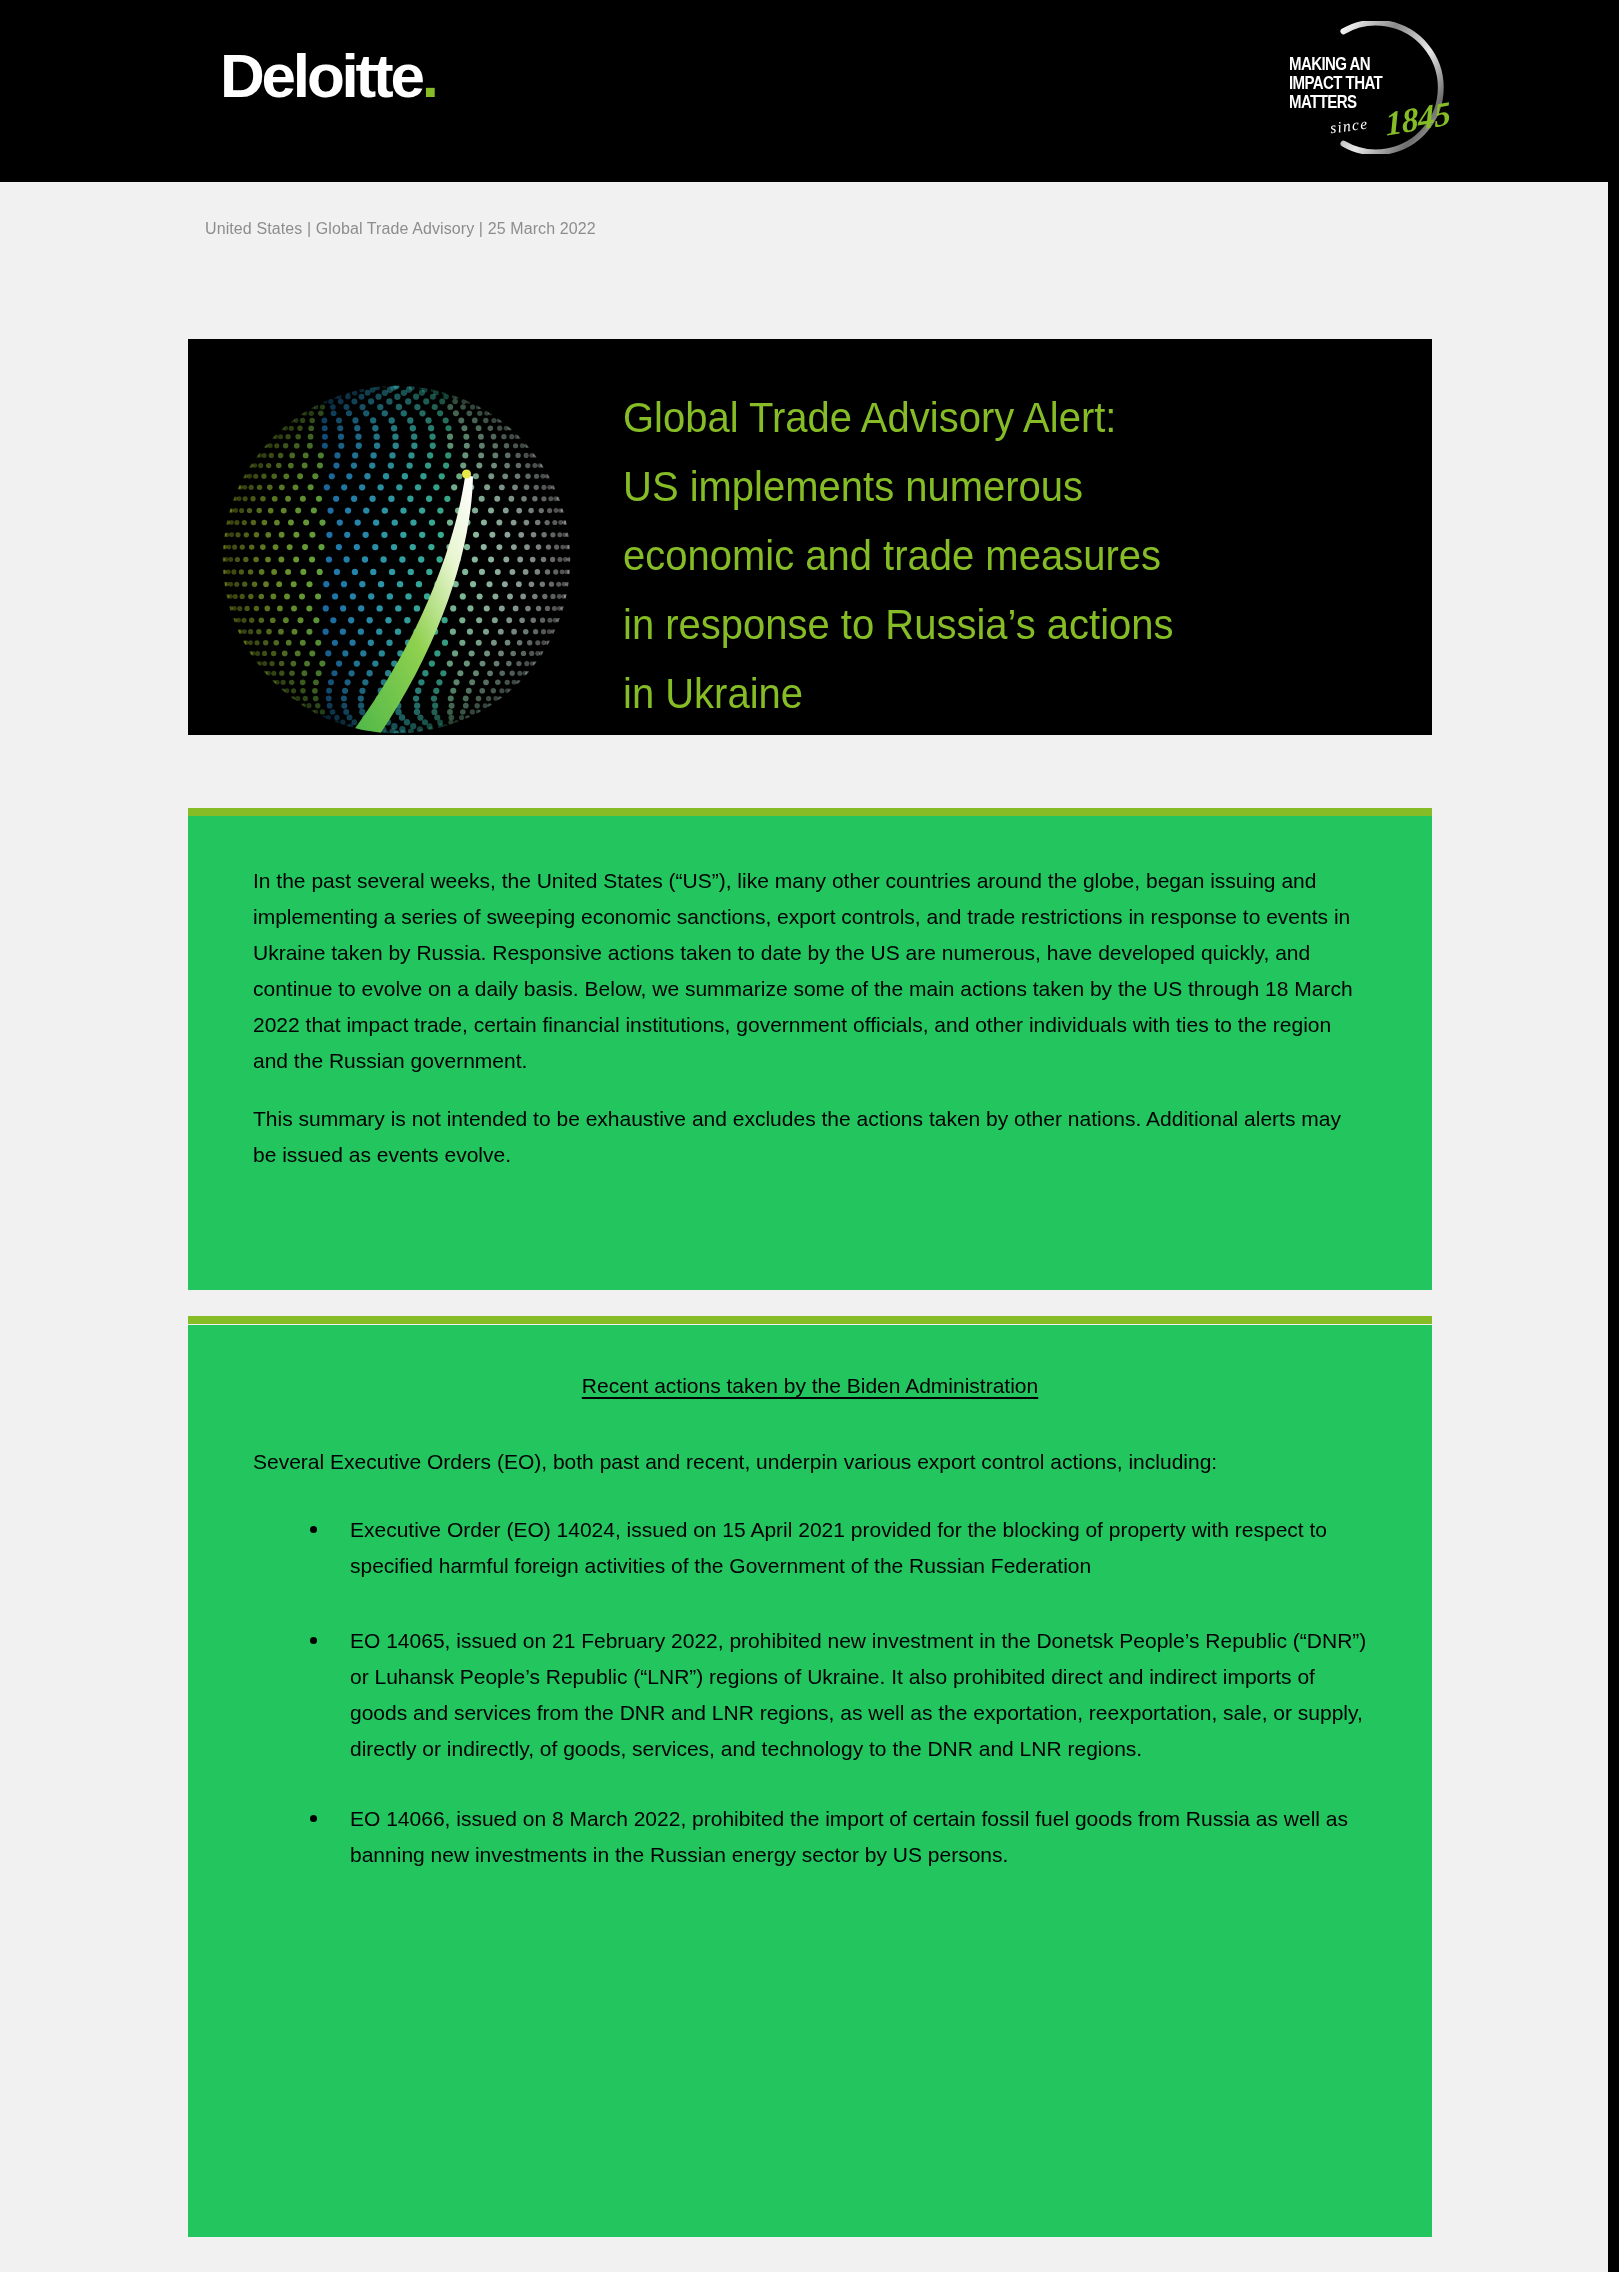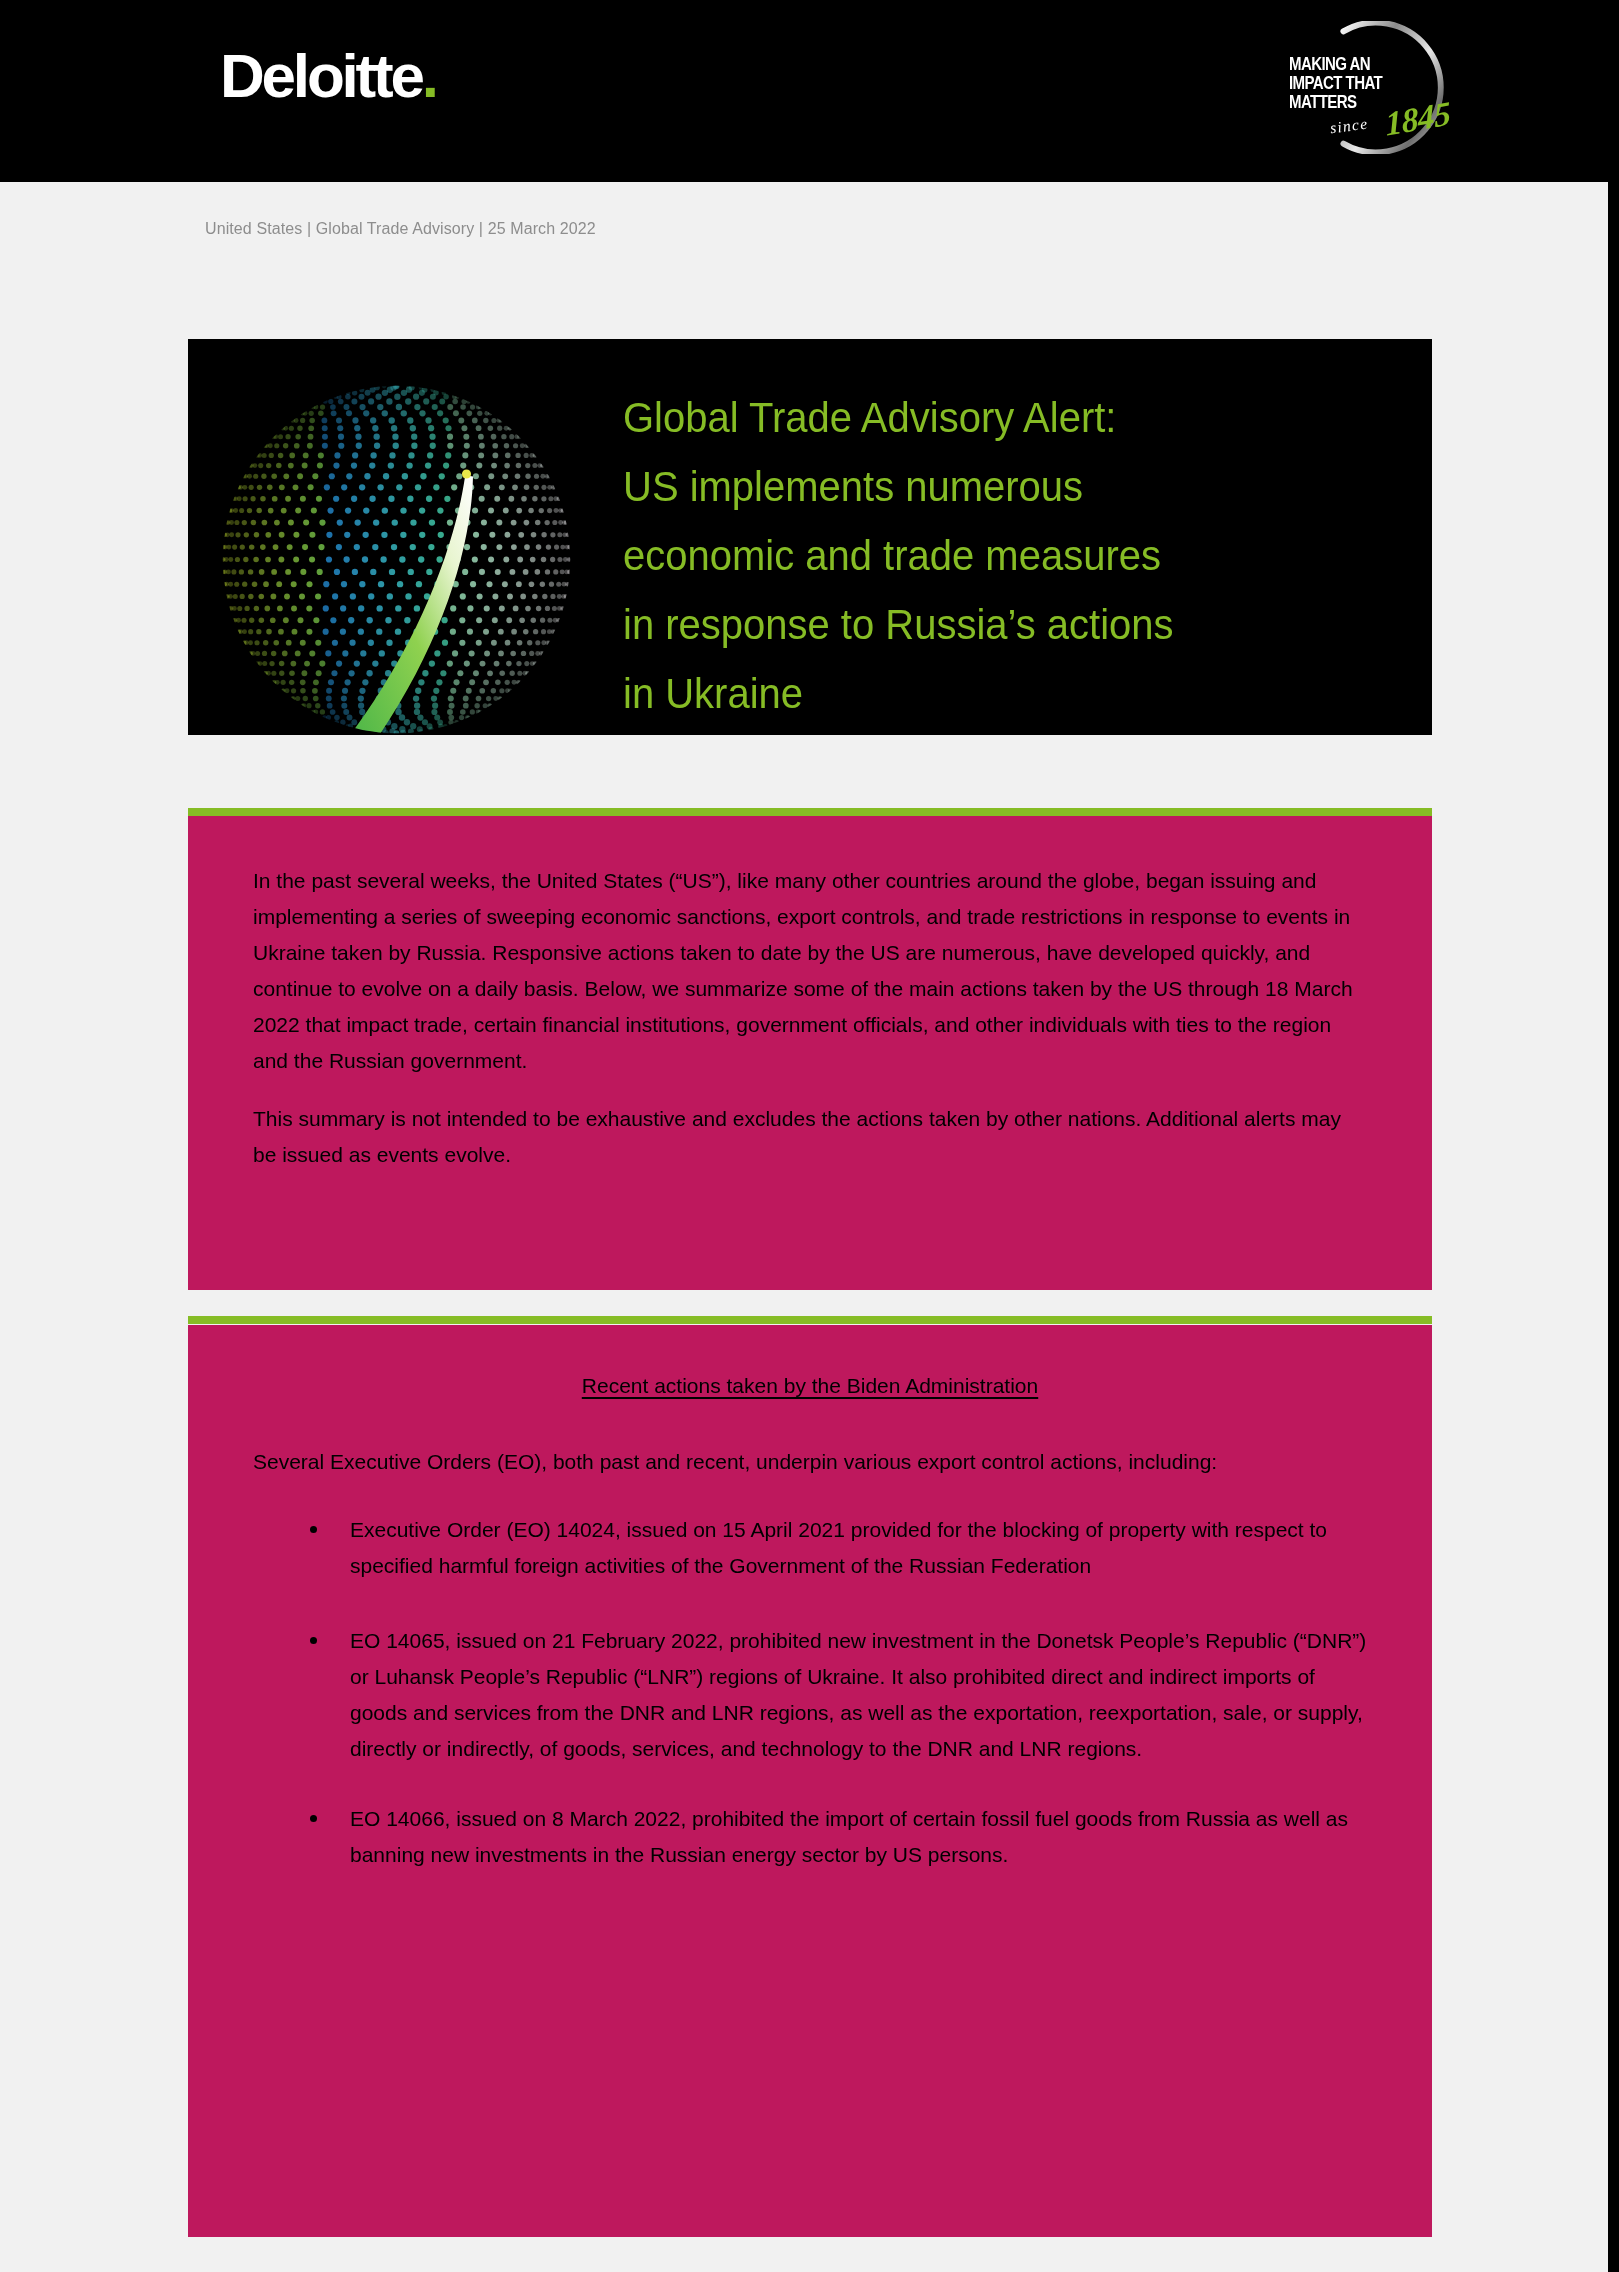--- a/index.html
+++ b/index.html
@@ -168,21 +168,21 @@
     position: absolute;
     left: 188px;
     width: 1244px;
     height: 8.4px;
     background: #86bc25;
   }
   .card {
     position: absolute;
     left: 188px;
     width: 1244px;
-    background: #be185d;
+    background: #22c55e;
   }
   .card-inner {
     padding: 47px 65px 26px 65px;
   }
 
   .body-p {
     margin: 0 0 22px 0;
     font-size: 21px;
     line-height: 36px;
     color: #000000;

